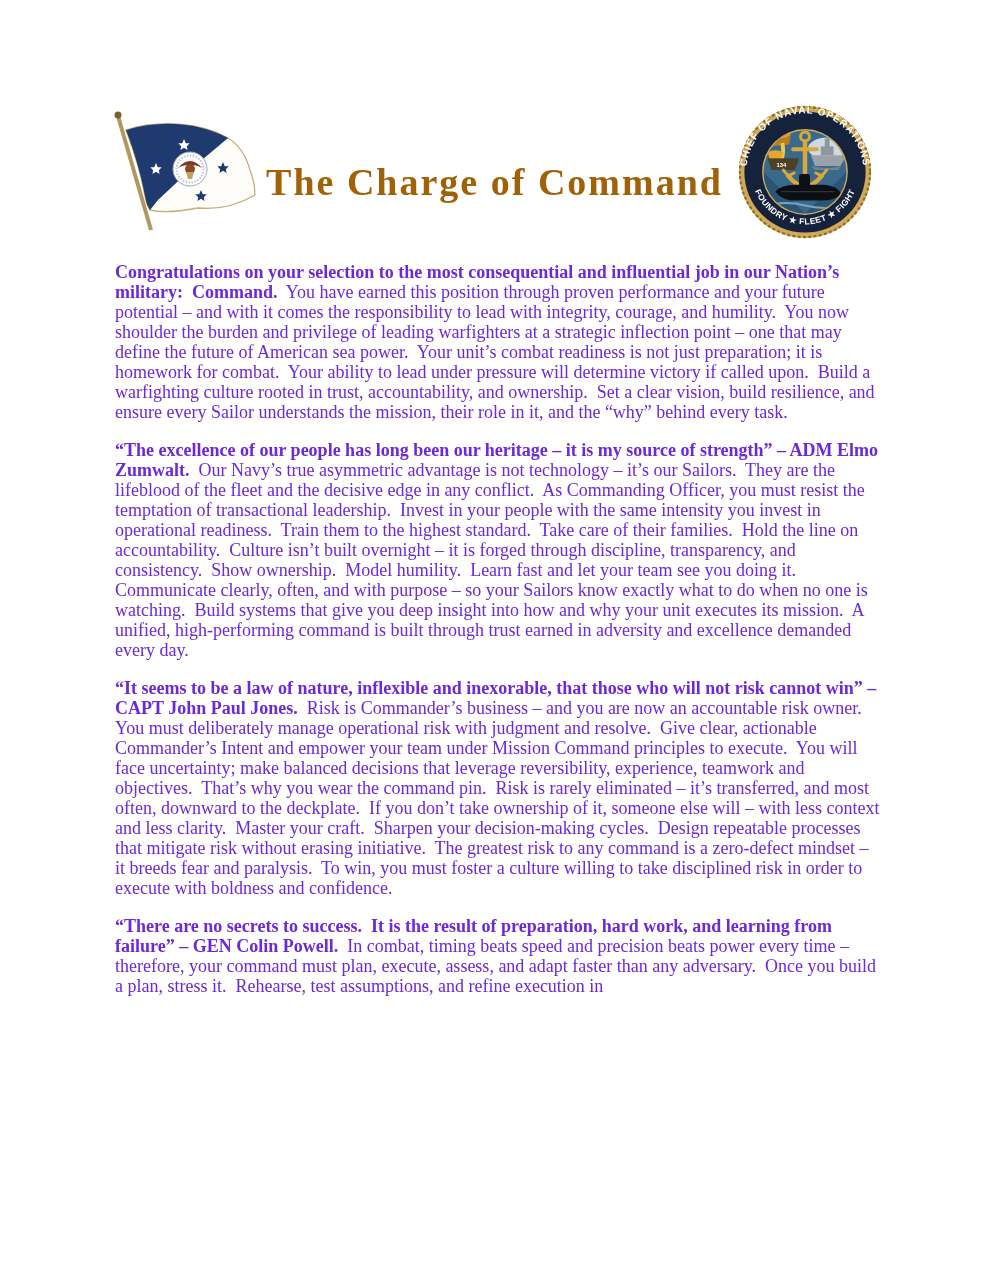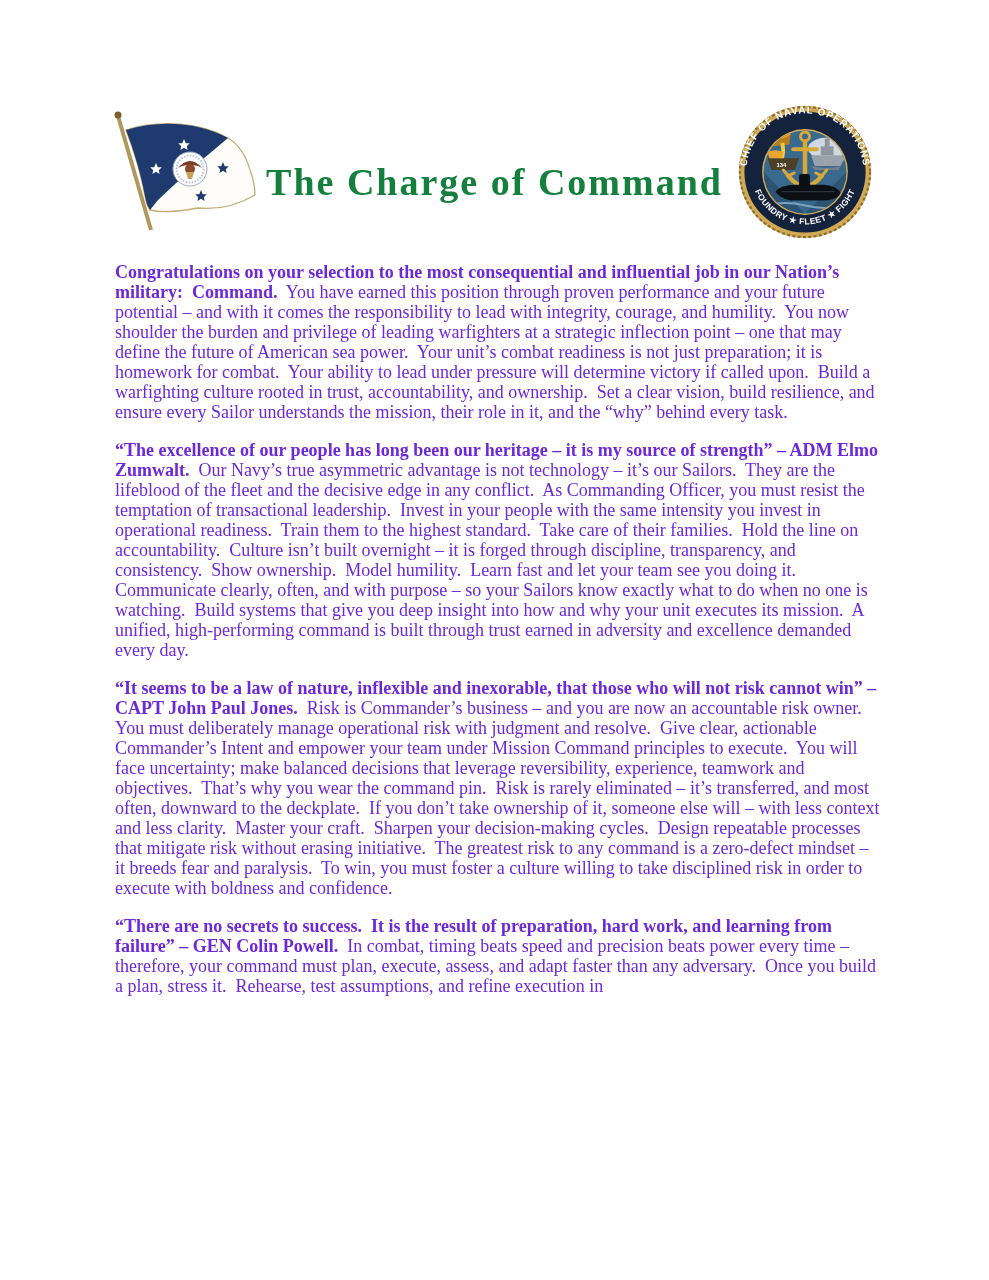--- a/index.html
+++ b/index.html
@@ -4,21 +4,21 @@
 <style>
   html,body { margin:0; padding:0; background:#ffffff; }
   .page {
     position:relative; width:989px; height:1280px; background:#ffffff;
     overflow:hidden; font-family:"Liberation Serif", serif;
   }
   .flag-wrap { position:absolute; left:106px; top:106px; width:162px; height:132px; }
   .title {
     position:absolute; left:0; right:0; top:160px; text-align:center;
     font-family:"Liberation Serif", serif; font-weight:bold; font-size:38px;
-    letter-spacing:2px; color:#15803d; line-height:44px;
+    letter-spacing:2px; color:#a16207; line-height:44px;
   }
   .seal-wrap { position:absolute; left:736px; top:103px; width:138px; height:138px; }
   .body-text {
     position:absolute; left:115px; top:262px; width:766px;
     font-size:18px; line-height:20px; color:#6d28d9;
   }
   .body-text p { margin:0 0 18px 0; white-space:pre-wrap; }
   .body-text .lead { font-weight:bold; }
   .seal-arc-text { font-family:"Liberation Sans", sans-serif; font-weight:bold; fill:#ffffff; }
   .hull-num { font-family:"Liberation Sans", sans-serif; font-weight:bold; fill:#ffffff; }

